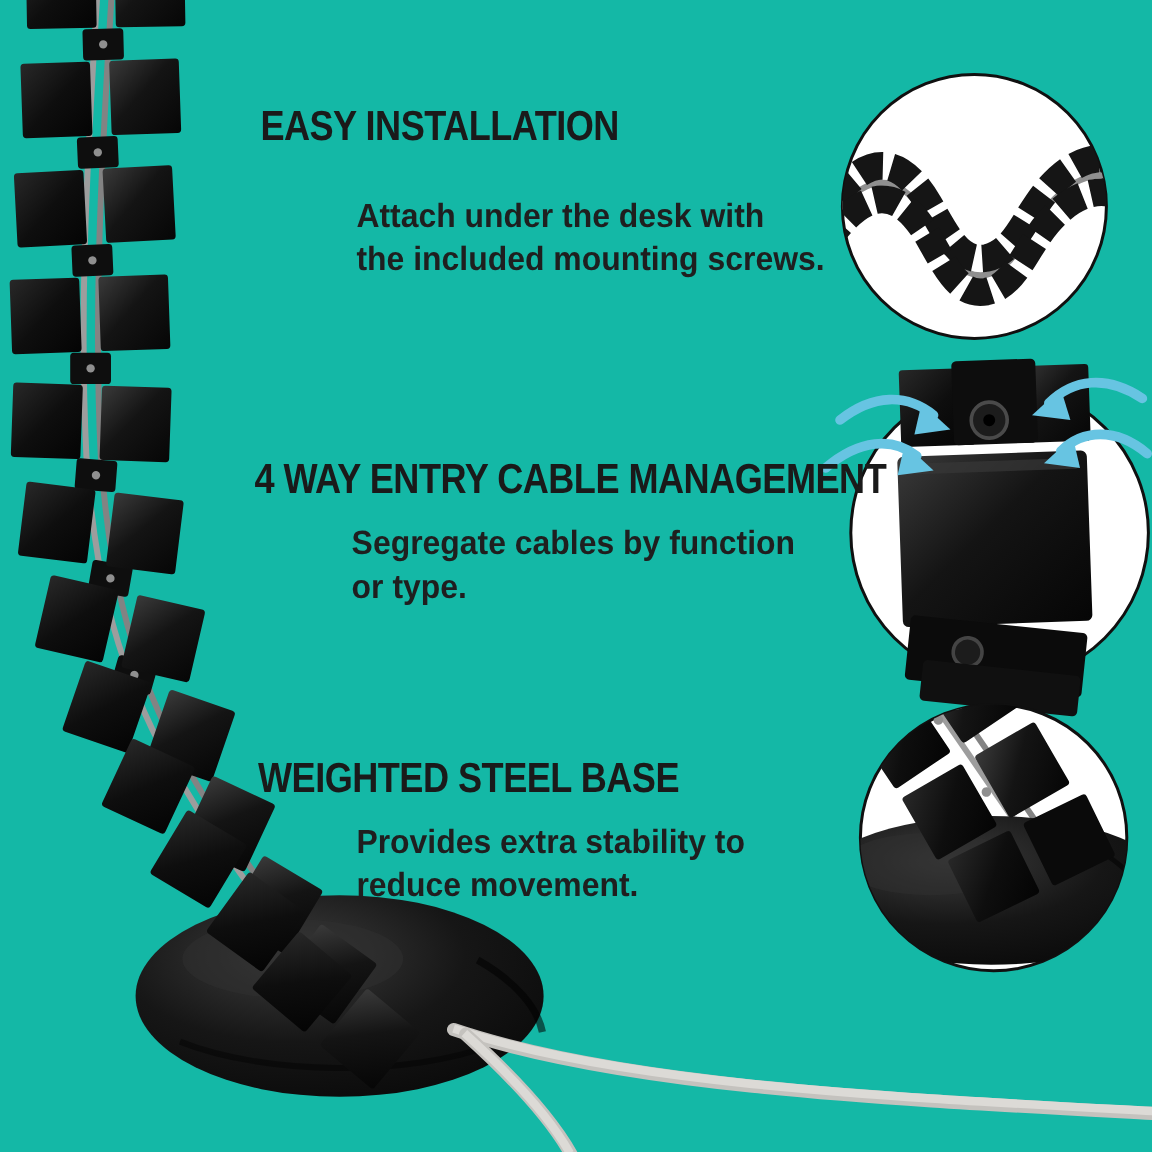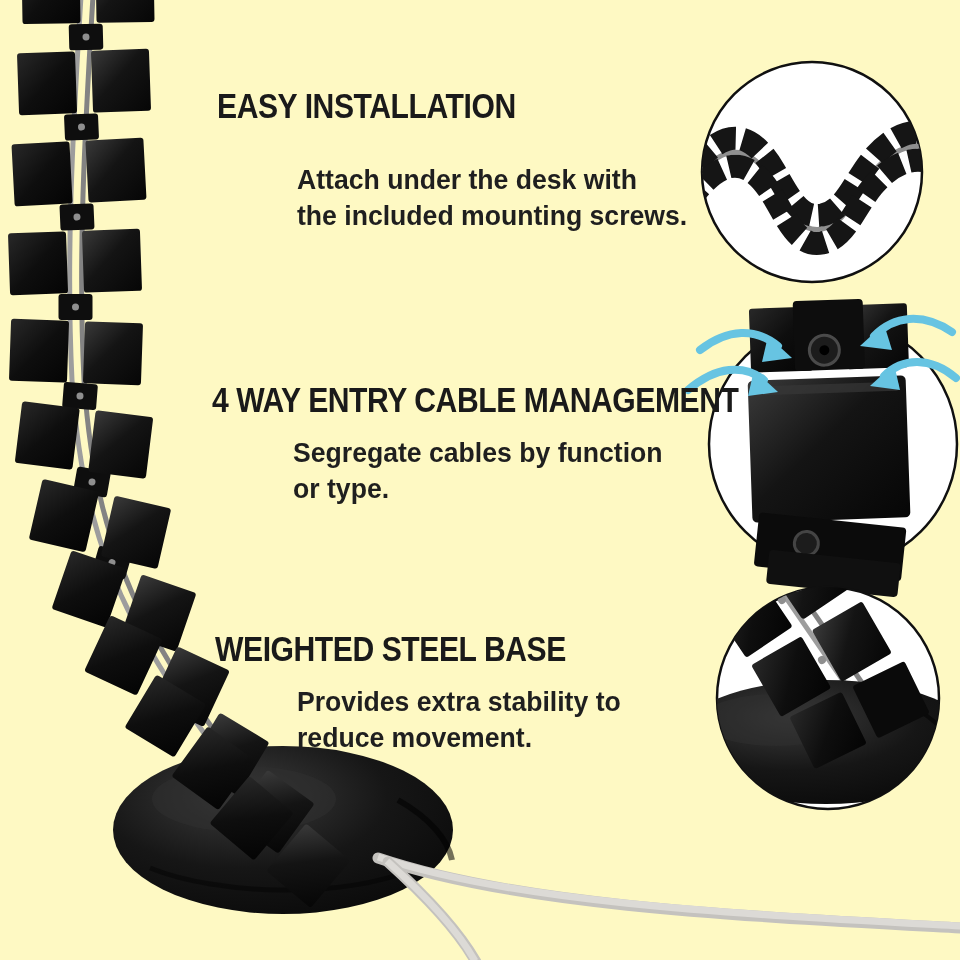--- a/index.html
+++ b/index.html
@@ -1,16 +1,16 @@
 <!DOCTYPE html>
 <html><head>
 <meta charset="utf-8">
 <style>
   html,body{margin:0;padding:0;background:#ffffff;}
-  .canvas{position:relative;width:960px;height:960px;background:#fef9c3;overflow:hidden;
+  .canvas{position:relative;width:960px;height:960px;background:#14b8a6;overflow:hidden;
           font-family:"Liberation Sans", sans-serif;}
   .art{position:absolute;left:0;top:0;width:960px;height:960px;}
   .feature-h{position:absolute;font-weight:700;font-size:35px;letter-spacing:-0.5px;
              color:#1a1a1a;white-space:nowrap;transform:scaleX(.86);transform-origin:0 0;}
   .feature-p{position:absolute;font-weight:600;font-size:28px;line-height:1.3;color:#1f1f1f;
              white-space:pre-line;transform:scaleX(.95);transform-origin:0 0;}
   .f1h{left:217px;top:86px;}   .f1p{left:297px;top:162px;}
   .f2h{left:212px;top:380px;}  .f2p{left:293px;top:435px;}
   .f3h{left:215px;top:629px;}  .f3p{left:297px;top:684px;}
   .chainrow{fill:none;stroke:#151515;stroke-width:23;stroke-dasharray:21 7;}

